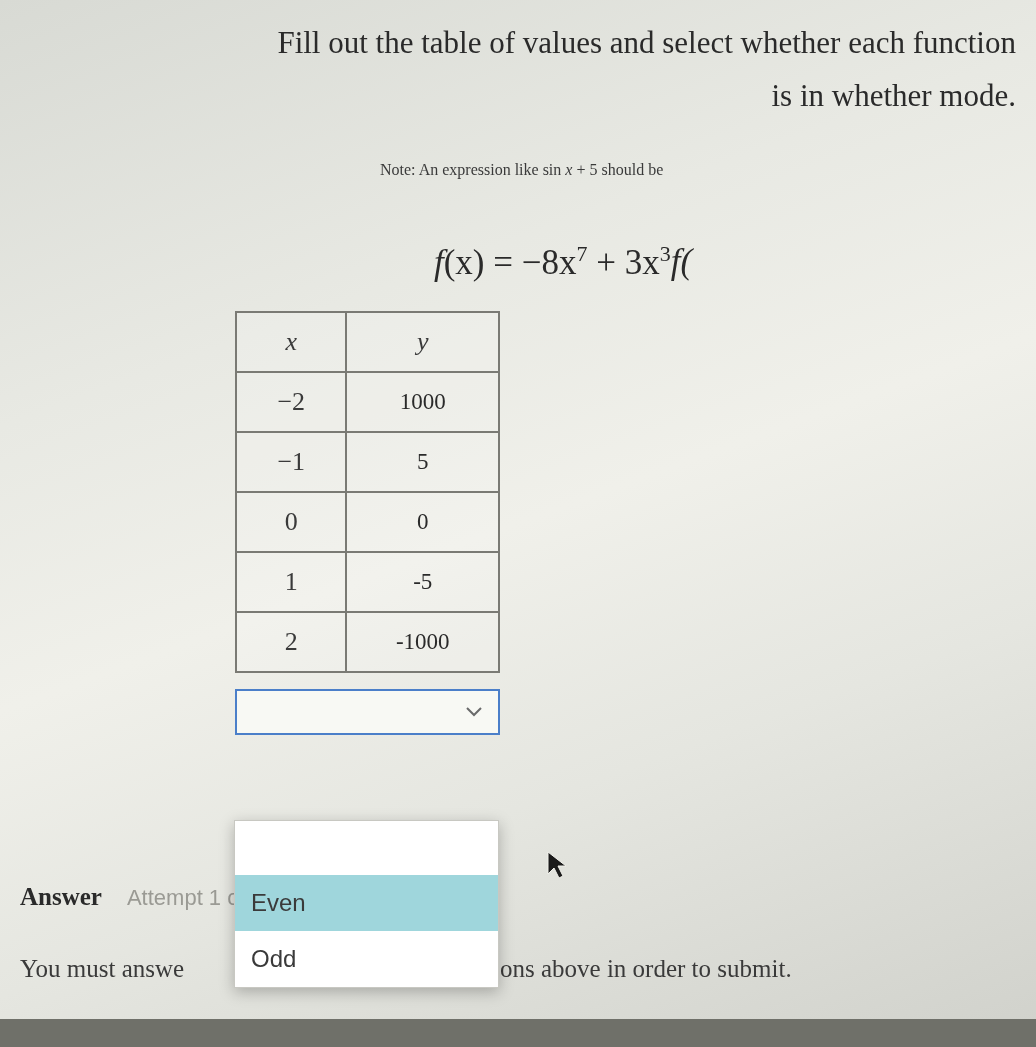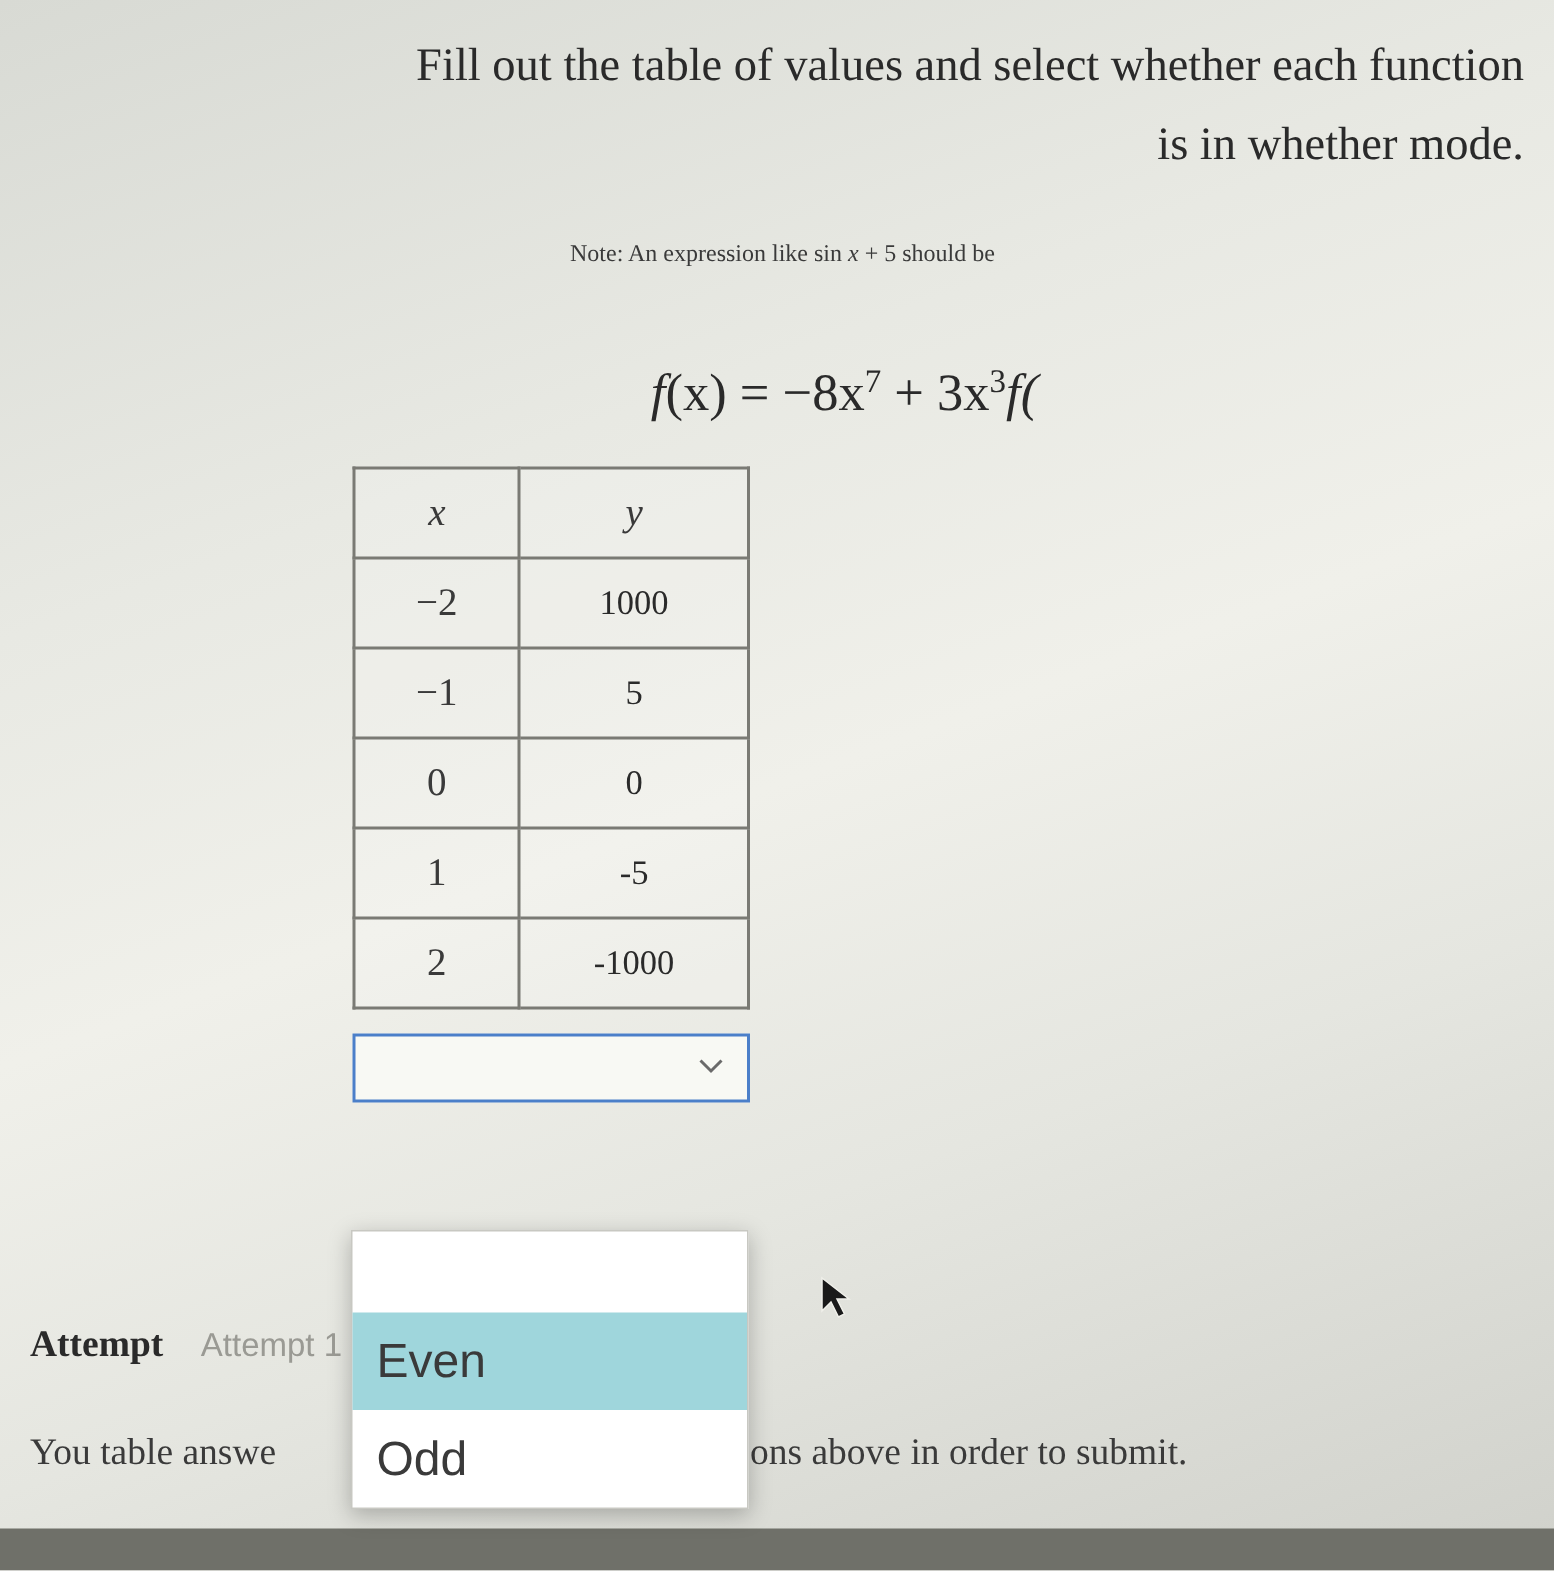--- a/index.html
+++ b/index.html
@@ -125,21 +125,21 @@
       border: 1px solid #c8c8c2;
       box-shadow: 0 4px 14px rgba(0,0,0,0.25);
       z-index: 10;
     }
     .dropdown .blank {
       height: 54px;
     }
     .dropdown .opt {
       padding: 14px 16px;
       font-family: Arial, Helvetica, sans-serif;
-      font-size: 32px;
+      font-size: 24px;
       color: #3a3a3a;
       cursor: pointer;
     }
     .dropdown .opt.highlight {
       background: #9fd6dc;
     }
     .answer-row {
       position: absolute;
       left: 20px;
       top: 883px;
@@ -245,27 +245,27 @@
   </div>
 </div>
 
 <div class="dropdown">
   <div class="blank"></div>
   <div class="opt highlight">Even</div>
   <div class="opt">Odd</div>
 </div>
 
 <div class="answer-row">
-  <span class="bold">Attempt</span>
+  <span class="bold">Answer</span>
   &nbsp;&nbsp;
   <span class="greyed">Attempt 1 o</span>
 </div>
 
 <div class="submit-row">
-  <span>You table answe</span>
+  <span>You must answe</span>
 </div>
 <div class="submit-right">ons above in order to submit.</div>
 
 <div class="cursor-icon">
   <svg width="24" height="30" viewBox="0 0 24 30">
     <path d="M2 2 L2 24 L8 18 L13 28 L17 26 L12 16 L20 16 Z" fill="#1a1a1a" stroke="#f0f0ea" stroke-width="1"></path>
   </svg>
 </div>
 
 <div class="bottom-bar"></div>

